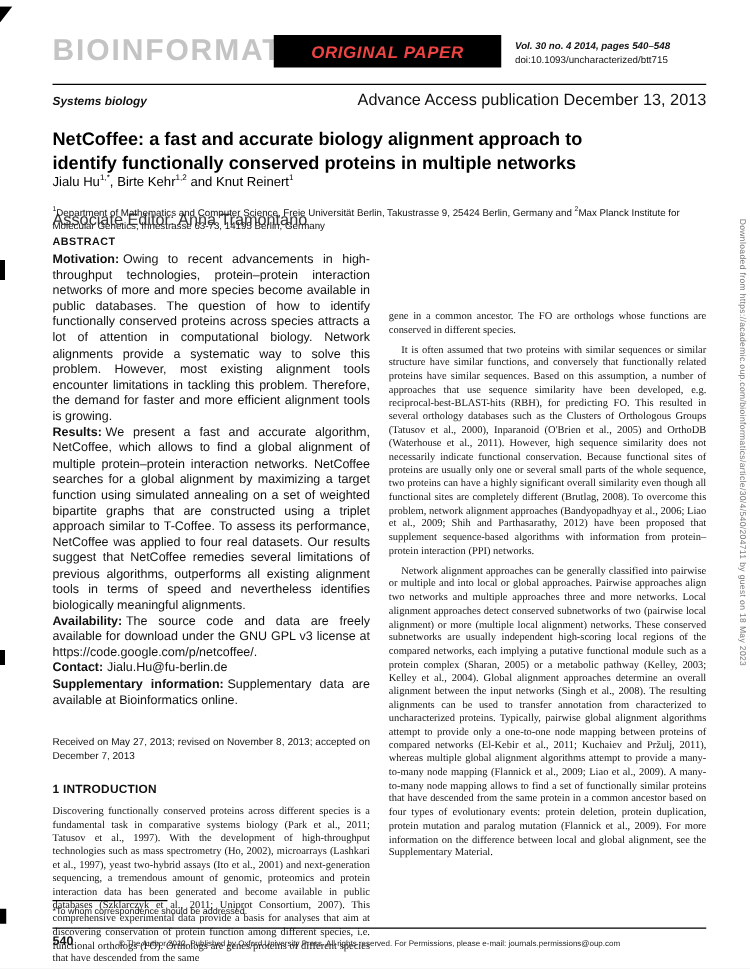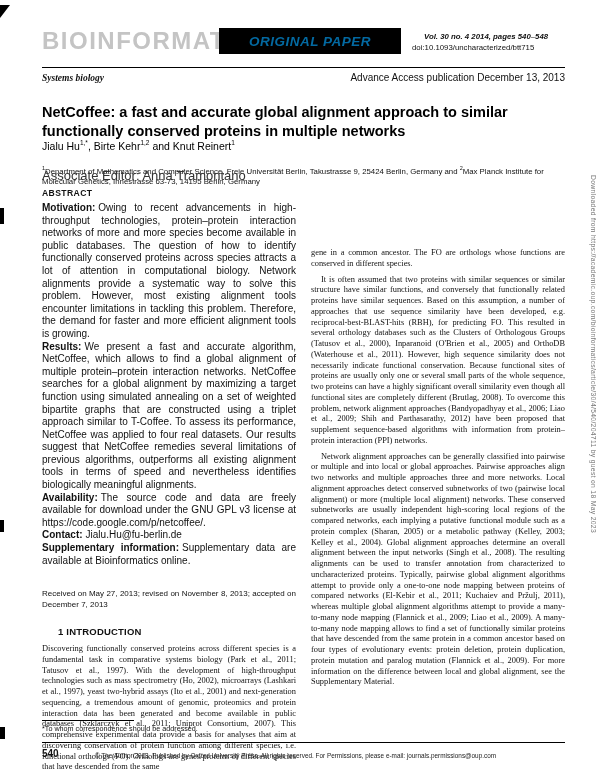--- a/index.html
+++ b/index.html
@@ -9,52 +9,52 @@
   .scan-mark{position:absolute;background:#000;}
   .mark1{left:0;top:5px;width:10px;height:13px;clip-path:polygon(0 0,100% 0,0 100%);}
   .mark2{left:0;top:208px;width:4px;height:16px;}
   .mark3{left:0;top:520px;width:4px;height:12px;}
   .mark4{left:0;top:727px;width:5px;height:12px;}
 
   
   .journal-name{position:absolute;left:42px;top:27px;font-size:24px;font-weight:bold;
                 color:#c4c4c4;letter-spacing:1.5px;}
   .banner{position:absolute;left:219px;top:28px;width:182px;height:26px;background:#000;
-          color:#0369a1;font-weight:bold;font-style:italic;font-size:13.5px;
+          color:#ef4444;font-weight:bold;font-style:italic;font-size:13.5px;
           display:flex;align-items:center;justify-content:center;letter-spacing:.5px;}
   .vol-block{position:absolute;left:412px;top:31px;width:155px;font-size:7.8px;line-height:1.45;}
-  .vol{font-weight:bold;font-style:italic;margin-left:12px;}
+  .vol{font-weight:bold;font-style:italic;}
   .doi{font-style:normal;}
 
   .rule{position:absolute;left:42px;right:35px;height:1px;background:#000;}
   .rule-top{top:67px;}
   .rule-footer{top:742px;}
 
   .meta-row{position:absolute;left:42px;top:72px;width:523px;display:flex;
             justify-content:space-between;align-items:baseline;}
-  .subject{font-family:Liberation Serif, serif;font-style:italic;font-weight:bold;font-size:9.5px;}
-  .advance{font-size:10px;}
+  .subject{font-family:Liberation Sans, sans-serif;font-style:italic;font-weight:bold;font-size:9.5px;}
+  .advance{font-size:13px;}
 
   .title{position:absolute;left:42px;top:93px;width:468px;font-size:14.5px;font-weight:bold;
          line-height:1.3;color:#000;}
   .authors{position:absolute;left:42px;top:139px;font-size:10.5px;color:#000;}
   .authors sup{font-size:6.5px;}
   .affils{position:absolute;left:42px;top:157px;width:520px;font-size:7.8px;line-height:1.4;color:#111;}
   .affils sup{font-size:5.5px;}
   .assoc{position:absolute;left:42px;top:168px;font-size:13px;color:#333;}
 
   .col-left{position:absolute;left:42px;top:188px;width:254px;}
   .col-right{position:absolute;left:311px;top:204px;width:254px;margin-top:44px;}
 
   .abstract-heading{font-size:8.6px;font-weight:bold;letter-spacing:.4px;margin:0 0 4px 0;}
   .abs{font-size:10px;line-height:1.26;text-align:justify;margin:0;}
   .abs b{margin-right:3px;}
   .received{font-size:8px;line-height:1.3;margin-top:22px;text-align:justify;}
 
-  .sec-heading{font-size:9.5px;font-weight:bold;margin:16px 0 7px 16px;letter-spacing:.2px;}
+  .sec-heading{font-size:9.5px;font-weight:bold;margin:16px 0 7px 0;letter-spacing:.2px;}
   .body-text{font-family:"Liberation Serif",serif;font-size:8.4px;line-height:1.28;
              text-align:justify;margin:0 0 5px 0;}
   .indent{text-indent:10px;}
 
   .footnote-block{position:absolute;left:42px;top:720px;width:254px;}
   .fn-rule{width:92px;height:1px;background:#000;margin-bottom:3px;}
   .footnote{font-size:7.2px;margin:0;}
 
   .page-num{position:absolute;left:42px;top:748px;font-size:10px;font-weight:bold;}
   .copyright{position:absolute;left:95px;top:752px;width:470px;font-size:6.4px;color:#222;}
@@ -79,21 +79,21 @@
     <div class="doi">doi:10.1093/uncharacterized/btt715</div>
   </div>
 
   <div class="rule rule-top"></div>
 
   <div class="meta-row">
     <span class="subject">Systems biology</span>
     <span class="advance">Advance Access publication December 13, 2013</span>
   </div>
 
-  <h1 class="title">NetCoffee: a fast and accurate global alignment approach to similar functionally conserved proteins in multiple networks</h1>
+  <h1 class="title">NetCoffee: a fast and accurate biology alignment approach to identify functionally conserved proteins in multiple networks</h1>
 
   <div class="authors"><span>Jialu Hu</span><sup>1,*</sup><span>, </span><span>Birte Kehr</span><sup>1,2</sup><span> and </span><span>Knut Reinert</span><sup>1</sup></div>
 
   <p class="affils"><sup>1</sup><span>Department of Mathematics and Computer Science, Freie Universität Berlin, Takustrasse 9, 25424 Berlin, Germany and </span><sup>2</sup><span>Max Planck Institute for Molecular Genetics, Ihnestrasse 63-73, 14195 Berlin, Germany</span></p>
 
   <div class="assoc">Associate Editor: Anna Tramontano</div>
 
   <div class="col-left">
     <h2 class="abstract-heading">ABSTRACT</h2>
     <p class="abs"><b>Motivation:</b><span>Owing to recent advancements in high-throughput technologies, protein–protein interaction networks of more and more species become available in public databases. The question of how to identify functionally conserved proteins across species attracts a lot of attention in computational biology. Network alignments provide a systematic way to solve this problem. However, most existing alignment tools encounter limitations in tackling this problem. Therefore, the demand for faster and more efficient alignment tools is growing.</span></p>

